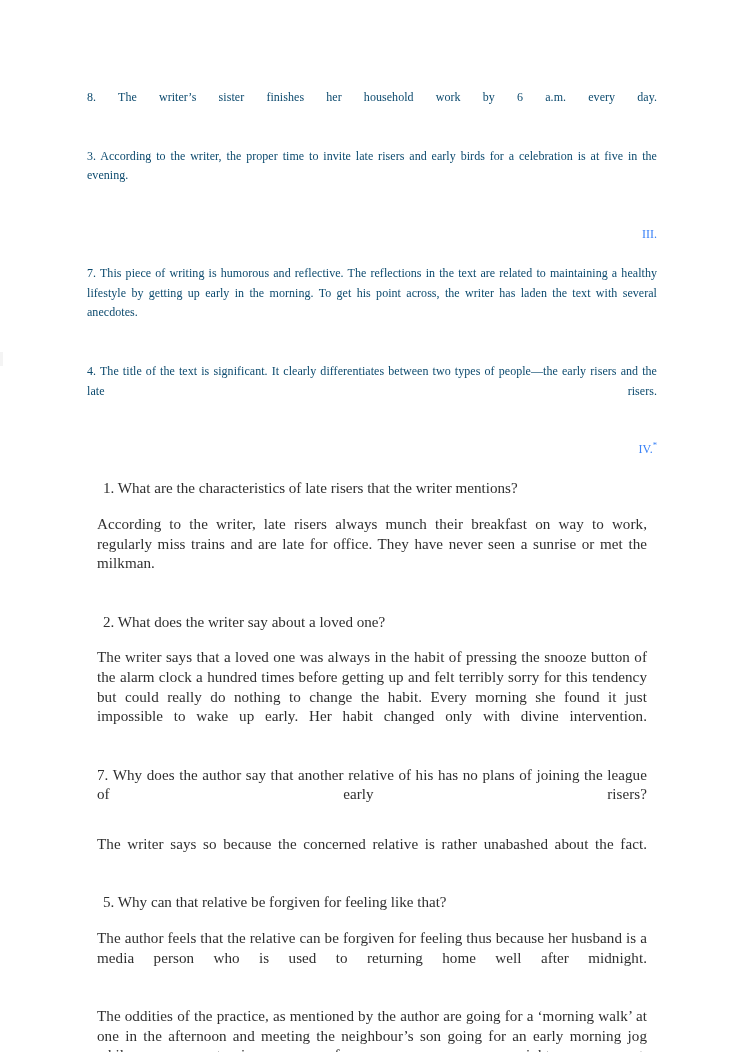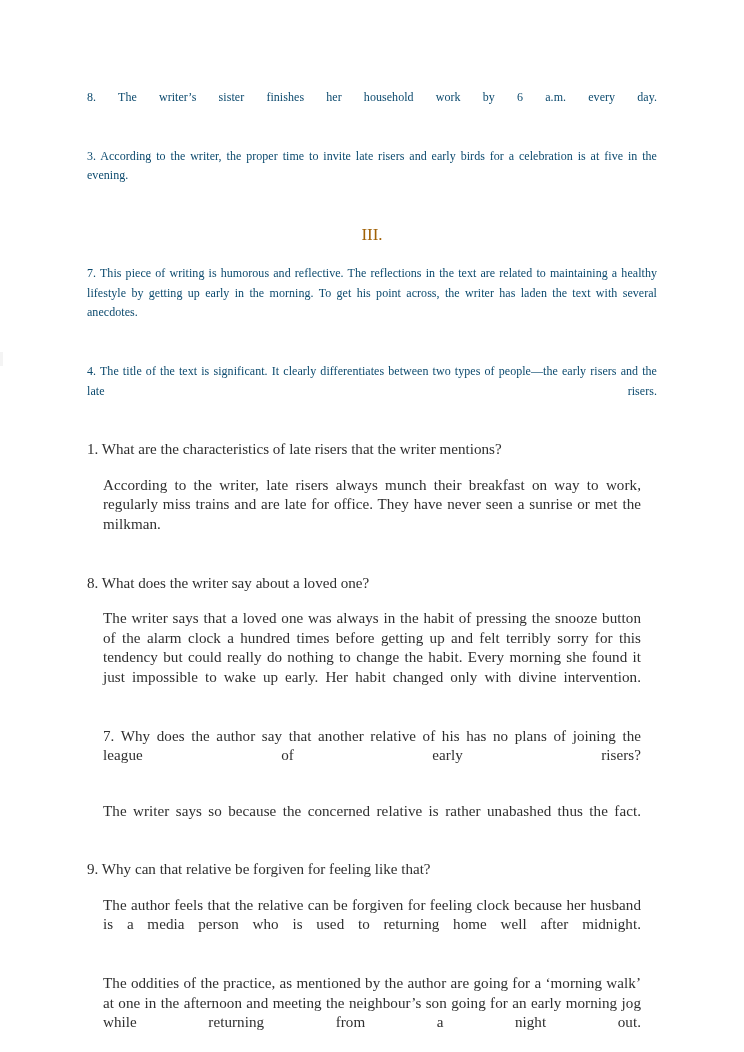--- a/index.html
+++ b/index.html
@@ -45,48 +45,48 @@
   }
 
   
   .para::after {
     content: "";
     display: inline-block;
     width: 100%;
   }
 
   .heading {
-    font-size: 17px;
+    font-size: 12px;
     line-height: 19.6px;
-    text-align: center;
+    text-align: right;
     margin: 0 0 0 0;
-    color: #a16207;
+    color: #3b82f6;
   }
 
   .heading-block {
     margin: 0 0 19.5px 0;
   }
 
   
   .qa {
     margin: 0 0 19.5px 0;
   }
   .qa .q {
     font-size: 15.1px;
     line-height: 19.6px;
     text-align: left;
-    margin: 0;
+    margin: 16px;
     color: #2f2f2f;
   }
   .qa .a {
     font-size: 15.1px;
     line-height: 19.6px;
     text-align: justify;
     text-justify: inter-word;
-    margin: 16px;
+    margin: 10px;
     letter-spacing: 0.004em;
     color: #2f2f2f;
   }
   .qa .a::after {
     content: "";
     display: inline-block;
     width: 100%;
   }
 
   .tight { margin-bottom: 0; }
@@ -120,39 +120,40 @@
     <p class="para">3. According to the writer, the proper time to invite late risers and early birds for a celebration is at five in the evening.</p>
 
     <div class="heading-block">
       <p class="heading tight">III.</p>
     </div>
 
     <p class="para">7. This piece of writing is humorous and reflective. The reflections in the text are related to maintaining a healthy lifestyle by getting up early in the morning. To get his point across, the writer has laden the text with several anecdotes.</p>
 
     <p class="para">4. The title of the text is significant. It clearly differentiates between two types of people—the early risers and the late risers.</p>
 
+    <p class="heading heading-block"><span>IV.</span><sup class="star">*</sup></p>
 
     <div class="qa">
       <p class="q">1. What are the characteristics of late risers that the writer mentions?</p>
       <p class="a">According to the writer, late risers always munch their breakfast on way to work, regularly miss trains and are late for office. They have never seen a sunrise or met the milkman.</p>
     </div>
 
     <div class="qa">
-      <p class="q">8. What does the writer say about a loved one?</p>
+      <p class="q">2. What does the writer say about a loved one?</p>
       <p class="a">The writer says that a loved one was always in the habit of pressing the snooze button of the alarm clock a hundred times before getting up and felt terribly sorry for this tendency but could really do nothing to change the habit. Every morning she found it just impossible to wake up early. Her habit changed only with divine intervention.</p>
     </div>
 
     <div class="qa">
       <p class="a">7. Why does the author say that another relative of his has no plans of joining the league of early risers?</p>
-      <p class="a">The writer says so because the concerned relative is rather unabashed thus the fact.</p>
+      <p class="a">The writer says so because the concerned relative is rather unabashed about the fact.</p>
     </div>
 
     <div class="qa">
-      <p class="q">9. Why can that relative be forgiven for feeling like that?</p>
-      <p class="a">The author feels that the relative can be forgiven for feeling clock because her husband is a media person who is used to returning home well after midnight.</p>
+      <p class="q">5. Why can that relative be forgiven for feeling like that?</p>
+      <p class="a">The author feels that the relative can be forgiven for feeling thus because her husband is a media person who is used to returning home well after midnight.</p>
     </div>
 
     <div class="qa">
       <p class="a">The oddities of the practice, as mentioned by the author are going for a ‘morning walk’ at one in the afternoon and meeting the neighbour’s son going for an early morning jog while returning from a night out.</p>
     </div>
 
   </div>
 </div>
 
 </body></html>

